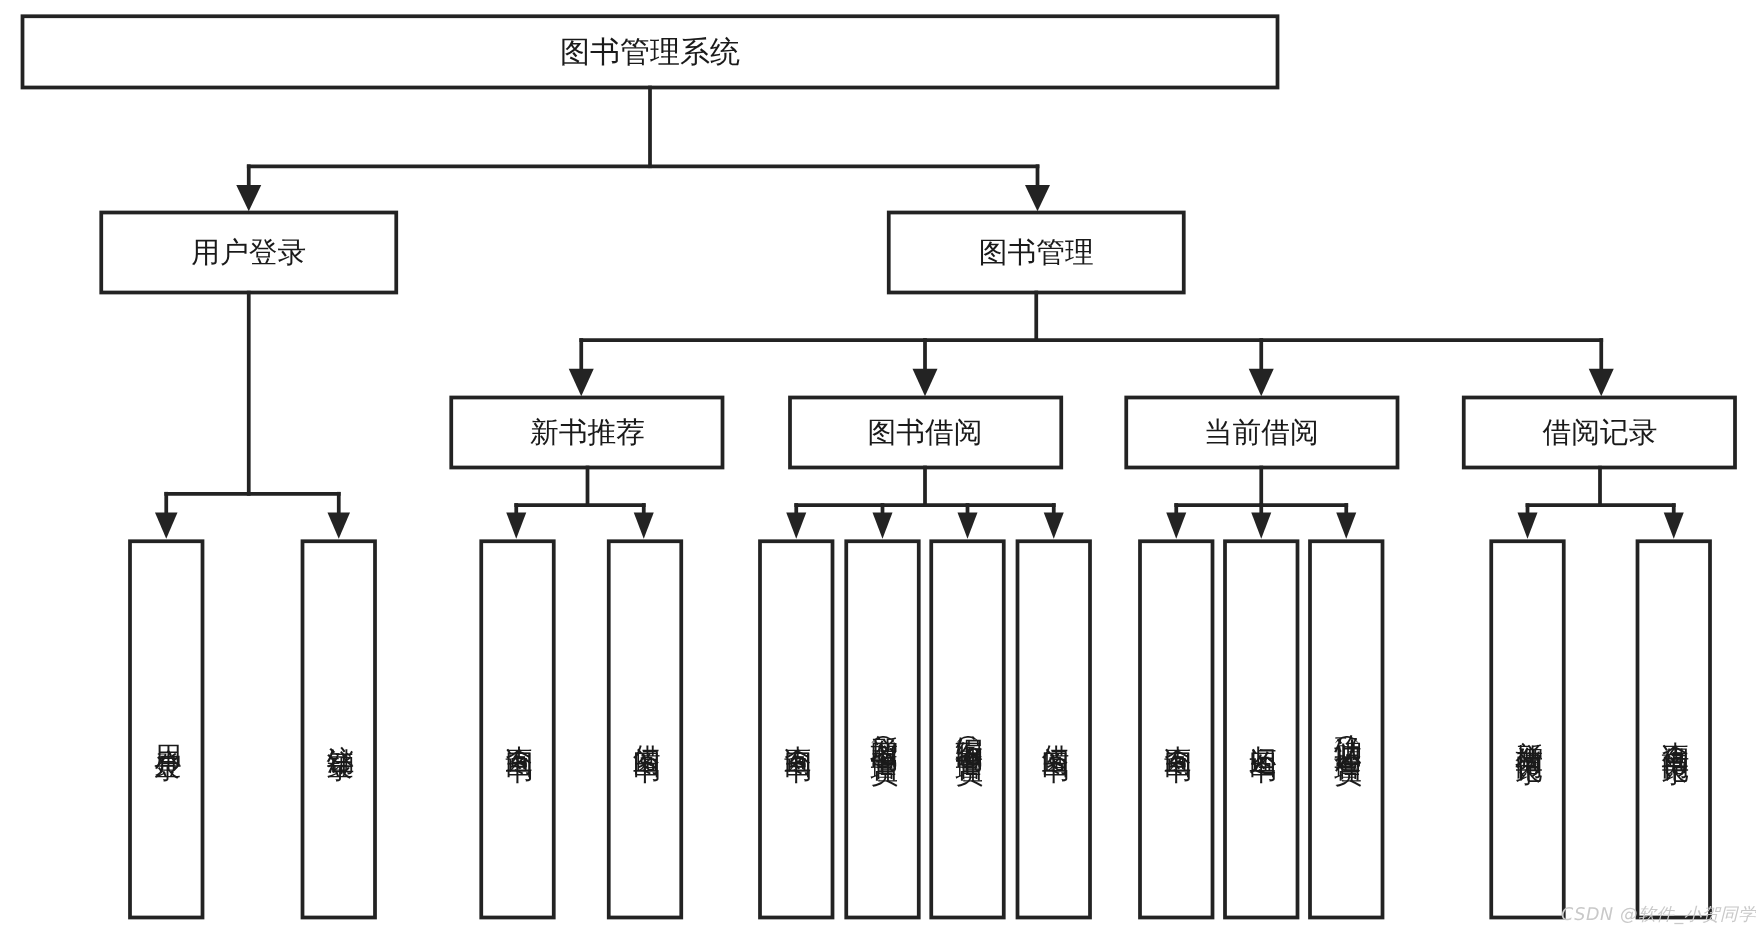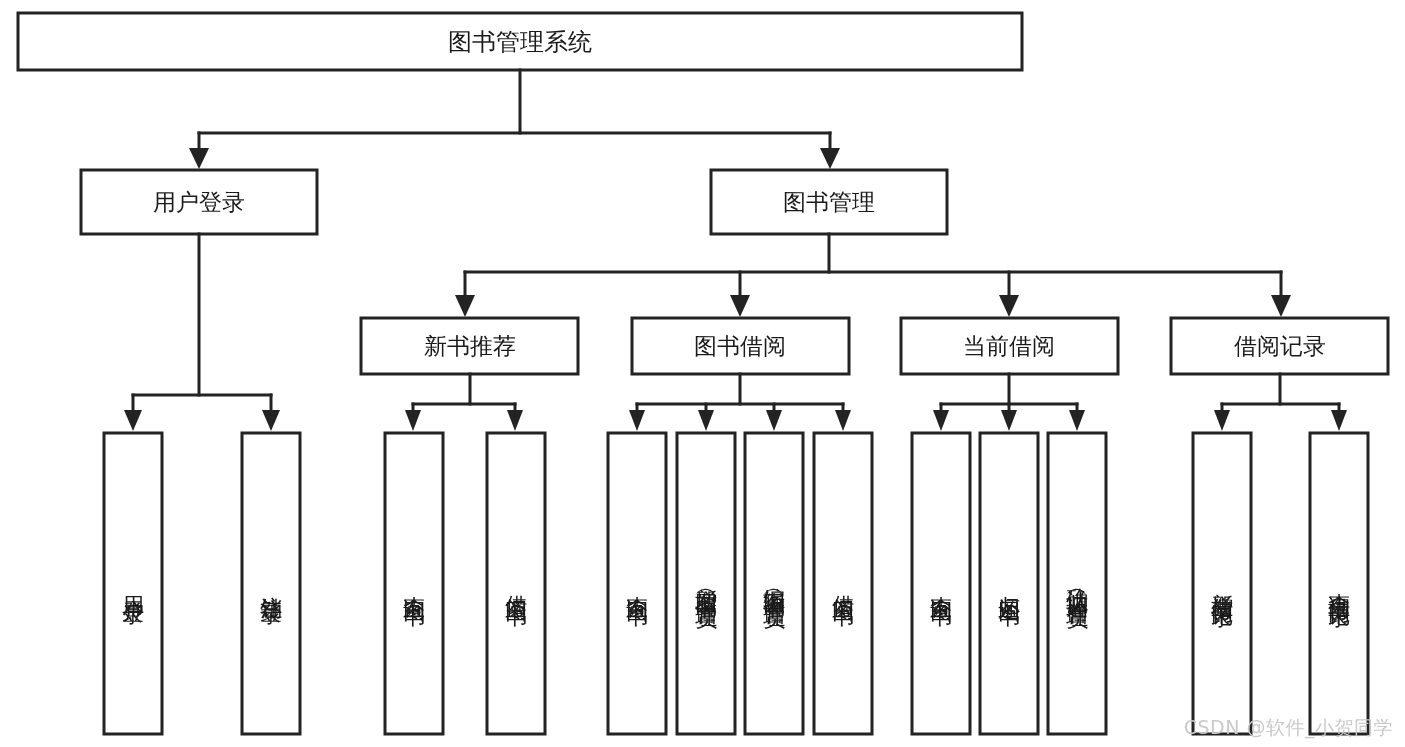--- a/index.html
+++ b/index.html
@@ -63,27 +63,28 @@
     font-family: "DejaVu Sans", "Liberation Sans", sans-serif;
     font-size: 22px;
     line-height: 1.12;
     color: #1a1a1a;
     letter-spacing: 3px;
     white-space: nowrap;
     pointer-events: none;
   }
   .watermark {
     position: absolute;
-    right: 12px;
+    right: 0;
     bottom: 6px;
     font-family: "DejaVu Sans", "Liberation Sans", sans-serif;
-    font-size: 19px;
+    font-size: 14px;
     color: #c9c9c9;
     letter-spacing: 0.5px;
     white-space: nowrap;
+    font-style: italic;
   }
 </style>
 </head>
 <body>
 
 <div id="diagram-root">
 
   <svg id="flow" viewBox="0 0 1405 747">
 
     <g>

